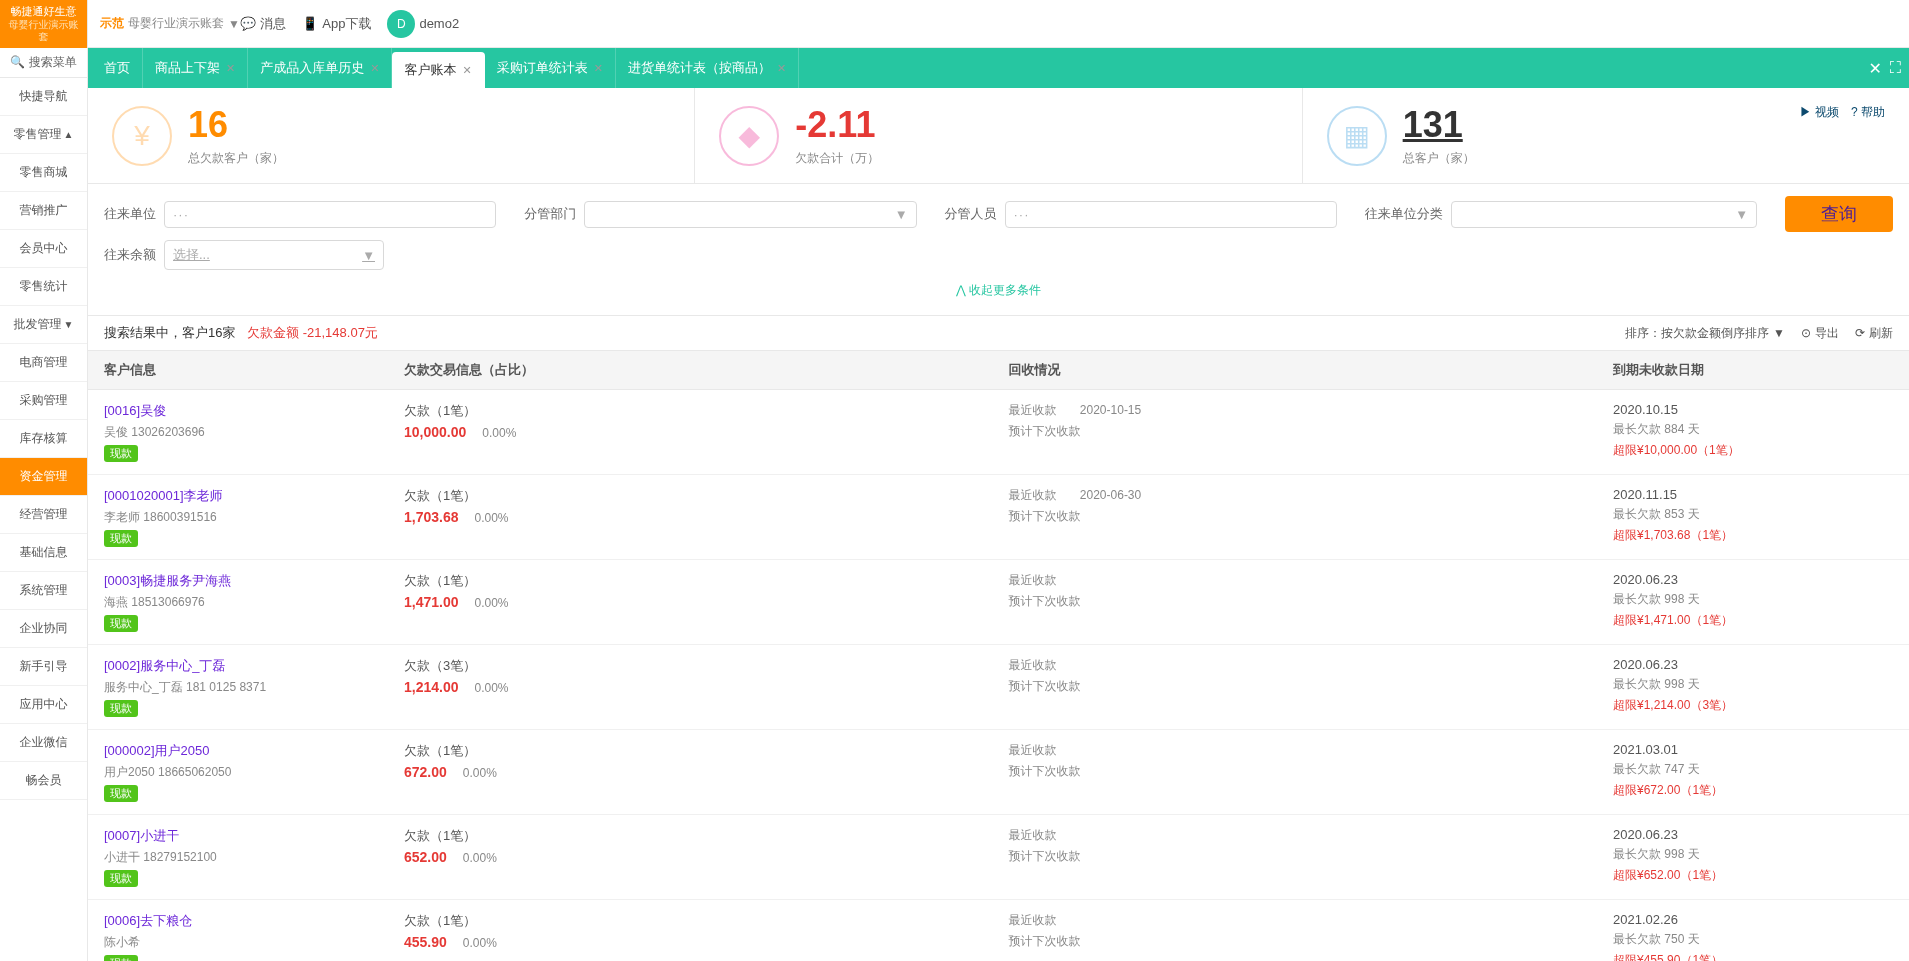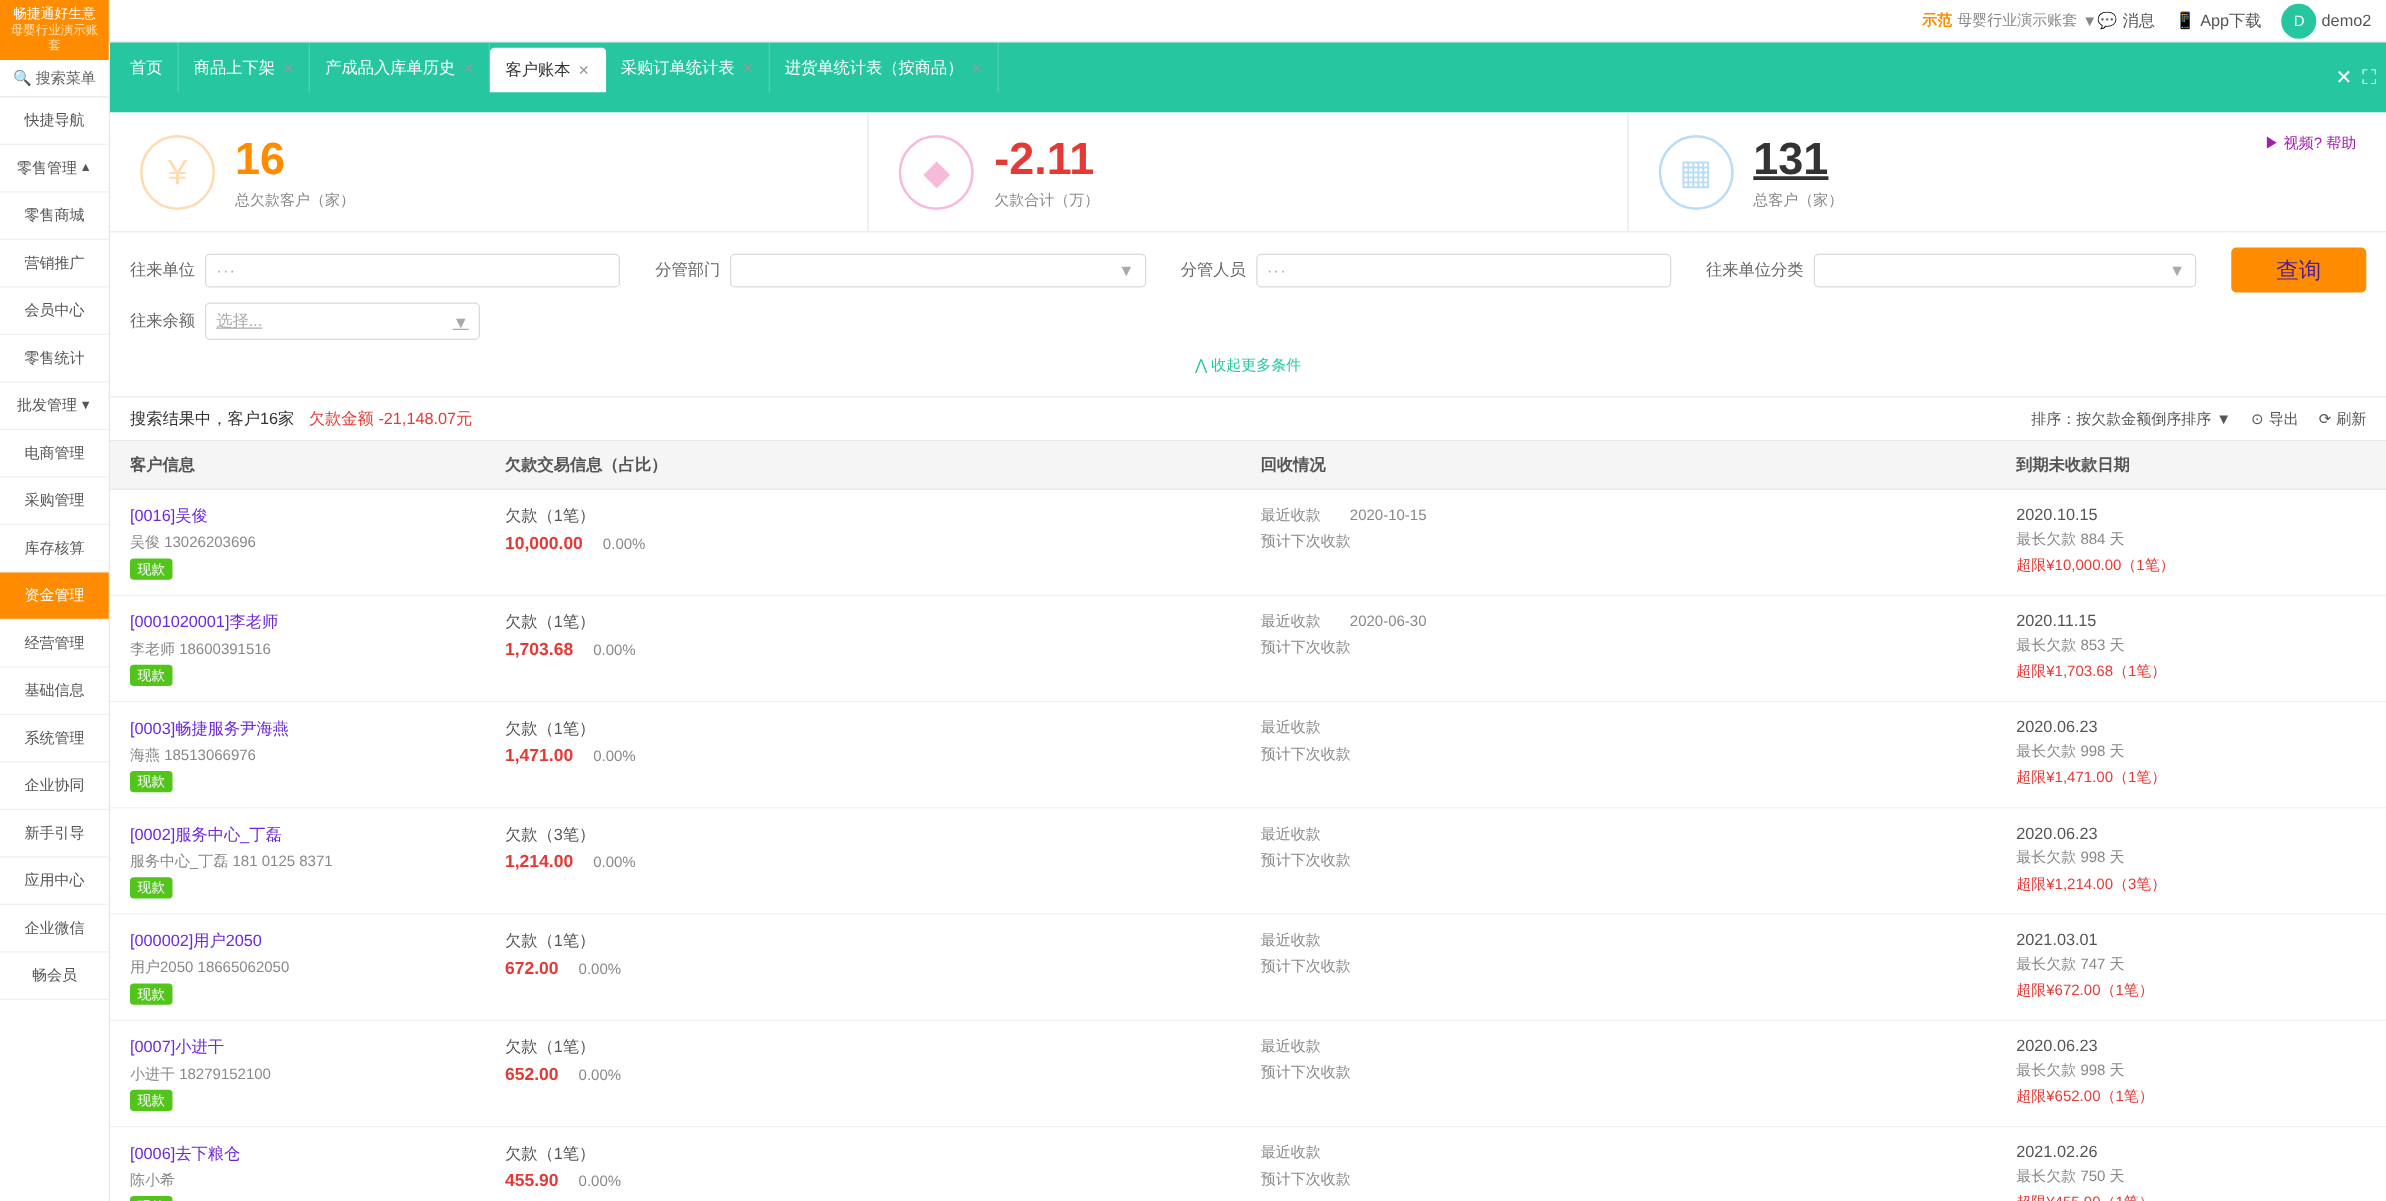--- a/index.html
+++ b/index.html
@@ -51,36 +51,37 @@
     .main-area {
       flex: 1;
       display: flex;
       flex-direction: column;
       overflow: hidden;
     }
 
     
     .topbar {
       background: #fff;
-      height: 34px;
+      height: 48px;
       display: flex;
       align-items: center;
       border-bottom: 1px solid #e8e8e8;
       padding: 0 12px;
-      justify-content: flex-end;
+      justify-content: flex-start;
       flex-shrink: 0;
     }
     .topbar-left { display: flex; align-items: center; gap: 4px; font-size: 12px; color: #666; }
     .topbar-right { display: flex; align-items: center; gap: 16px; font-size: 13px; color: #555; }
 
     
     .tabs-bar {
       background: #26c6a1;
       display: flex;
-      height: 56px;
+      align-items: center;
+      height: 40px;
       flex-shrink: 0;
       padding-left: 4px;
     }
     .tab {
       display: flex;
       align-items: center;
       padding: 0 12px;
       height: 40px;
       color: #fff;
       font-size: 13px;
@@ -122,21 +123,21 @@
       opacity: 0.3;
     }
     .stat-icon.orange { color: #ff8c00; border: 2px solid #ff8c00; }
     .stat-icon.pink { color: #e91e8c; border: 2px solid #e91e8c; }
     .stat-icon.blue { color: #1e90d9; border: 2px solid #1e90d9; }
     .stat-number { font-size: 36px; font-weight: bold; }
     .stat-number.orange { color: #ff8c00; }
     .stat-number.red { color: #e53935; }
     .stat-number.black { color: #333; text-decoration: underline; }
     .stat-label { font-size: 12px; color: #888; margin-top: 4px; }
-    .stat-top-right { margin-left: auto; align-self: flex-start; display: flex; font-size: 12px; color: #a21caf; }
+    .stat-top-right { margin-left: auto; align-self: flex-start; display: flex; gap: 12px; font-size: 12px; color: #0c4a6e; }
     .stat-top-right span { cursor: pointer; }
 
     
     .filter-area {
       background: #fff;
       padding: 12px 16px;
       border-bottom: 1px solid #e8e8e8;
       flex-shrink: 0;
     }
     .filter-row {

